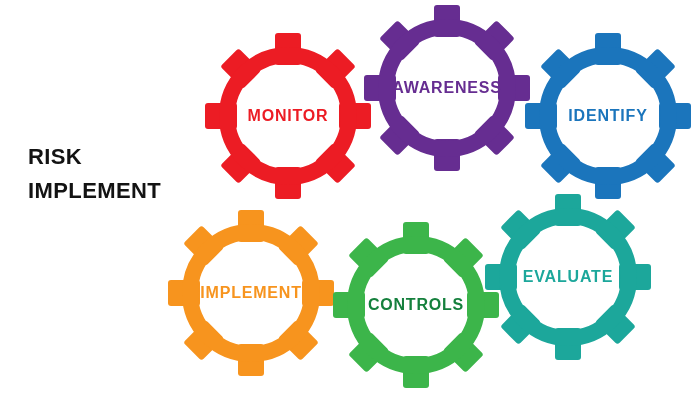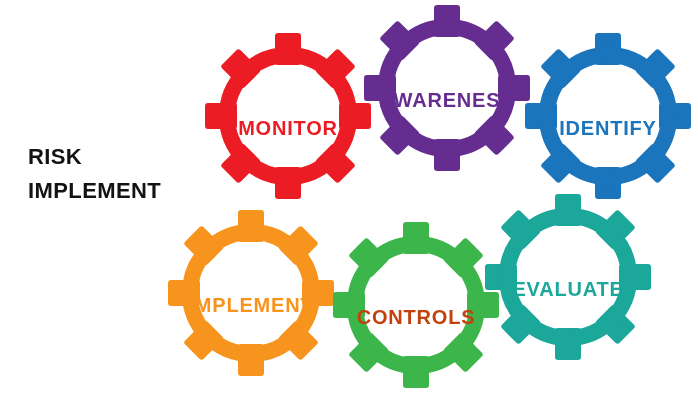--- a/index.html
+++ b/index.html
@@ -32,27 +32,27 @@
   }
   .gear svg {
     position: absolute;
     left: 0;
     top: 0;
     display: block;
   }
   .gear-label {
     position: absolute;
     left: 0;
-    top: 12px;
+    top: 0;
     width: 168px;
     height: 168px;
     display: flex;
     align-items: center;
     justify-content: center;
-    font-size: 20px;
+    font-size: 16px;
     font-weight: 800;
     letter-spacing: 0.8px;
     text-align: center;
     user-select: none;
   }
 </style>
 </head>
 <body>
 
 <div id="canvas" style="background: rgb(255, 255, 255);">
@@ -131,21 +131,21 @@
           <rect x="-13" y="-83" width="26" height="32" rx="3" transform="rotate(45)"></rect>
           <rect x="-13" y="-83" width="26" height="32" rx="3" transform="rotate(90)"></rect>
           <rect x="-13" y="-83" width="26" height="32" rx="3" transform="rotate(135)"></rect>
           <rect x="-13" y="-83" width="26" height="32" rx="3" transform="rotate(180)"></rect>
           <rect x="-13" y="-83" width="26" height="32" rx="3" transform="rotate(225)"></rect>
           <rect x="-13" y="-83" width="26" height="32" rx="3" transform="rotate(270)"></rect>
           <rect x="-13" y="-83" width="26" height="32" rx="3" transform="rotate(315)"></rect>
         </g>
         <circle r="61" fill="none" stroke="#3CB54A" stroke-width="16"></circle>
       </svg>
-      <span class="gear-label" style="color:#c2410c">CONTROLS</span>
+      <span class="gear-label" style="color:#15803d">CONTROLS</span>
     </div>
   <div class="gear" style="left: 484px; top: 193px;">
       <svg width="168" height="168" viewBox="-84 -84 168 168">
         <g fill="#1CA79B">
           <rect x="-13" y="-83" width="26" height="32" rx="3" transform="rotate(0)"></rect>
           <rect x="-13" y="-83" width="26" height="32" rx="3" transform="rotate(45)"></rect>
           <rect x="-13" y="-83" width="26" height="32" rx="3" transform="rotate(90)"></rect>
           <rect x="-13" y="-83" width="26" height="32" rx="3" transform="rotate(135)"></rect>
           <rect x="-13" y="-83" width="26" height="32" rx="3" transform="rotate(180)"></rect>
           <rect x="-13" y="-83" width="26" height="32" rx="3" transform="rotate(225)"></rect>

